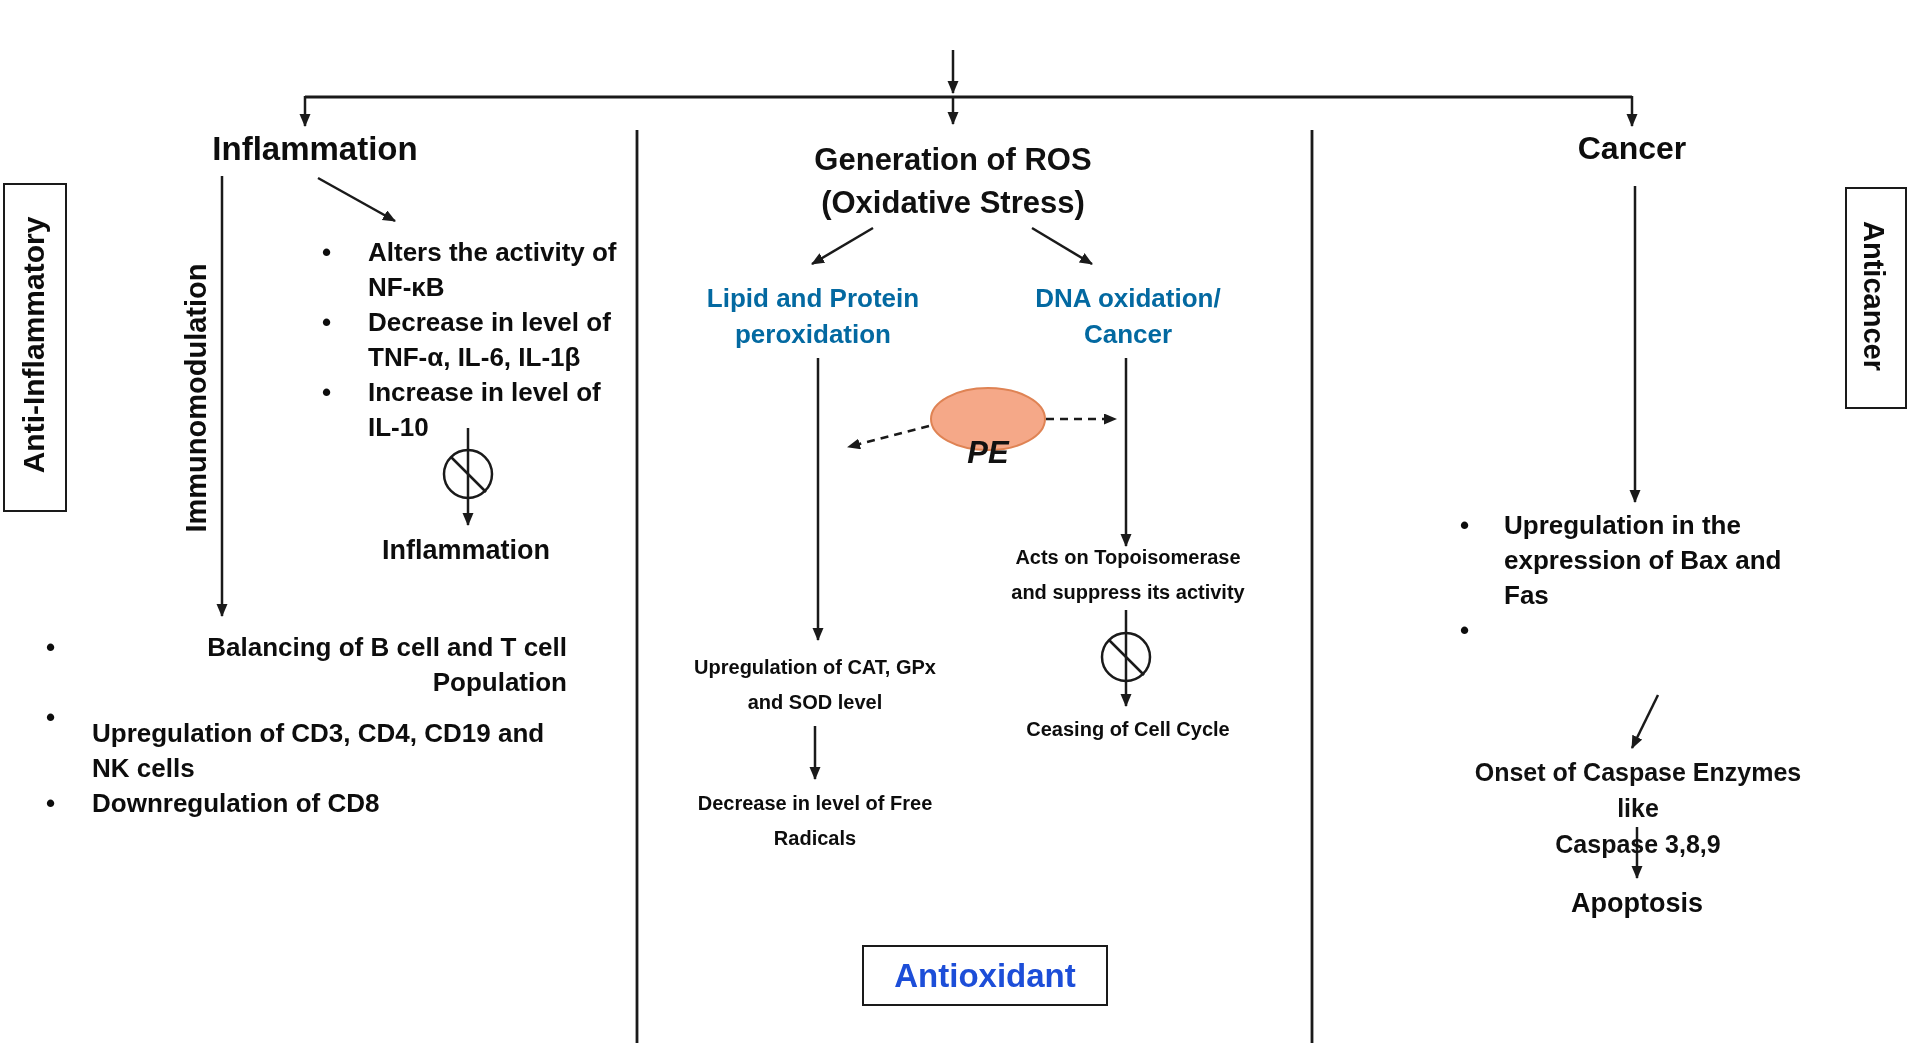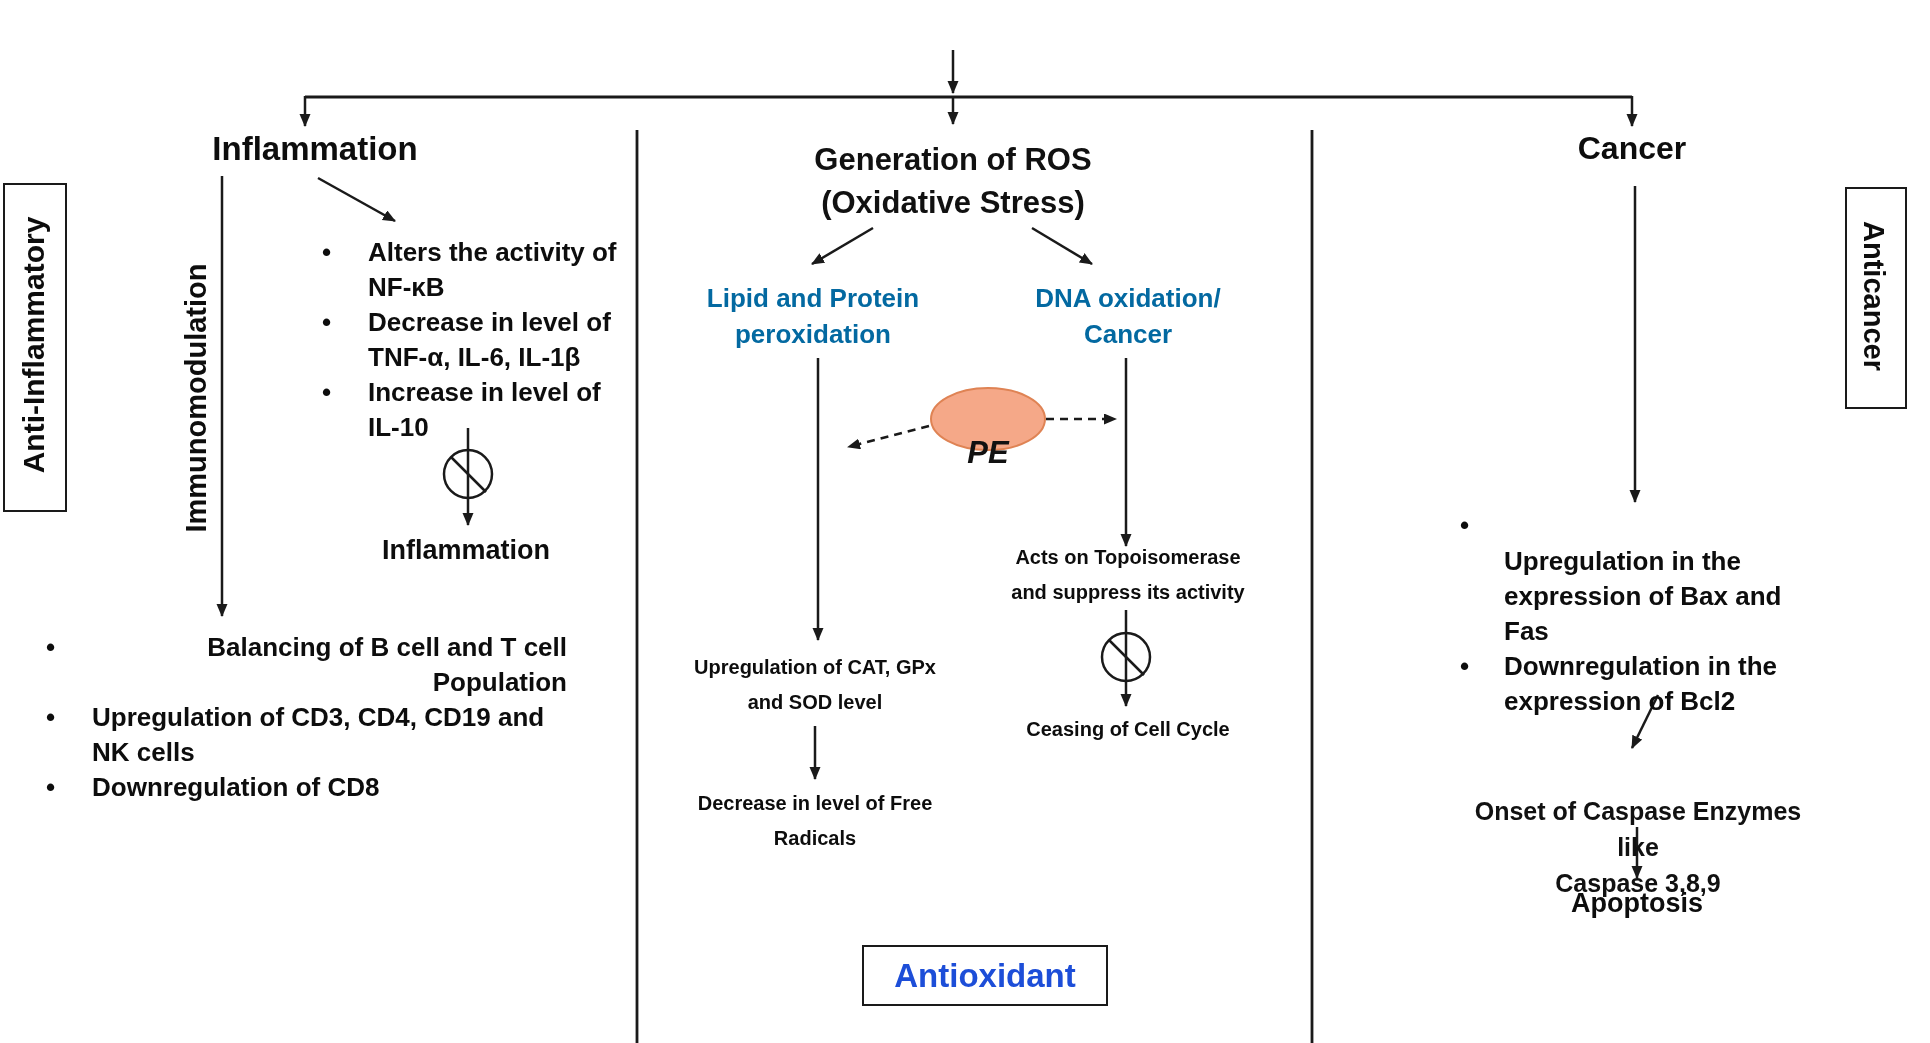--- a/index.html
+++ b/index.html
@@ -105,21 +105,21 @@
 
   <div class="abs small-node ctr" style="left:346px;top:533px;width:240px;font-size:27px;">Inflammation</div>
 
   <ul id="immune-list" class="blist abs" style="left:46px;top:630px;width:540px;">
     <li>
       <span class="blt">•</span>
       <span style="width:475px;text-align:right;">Balancing of B cell and T cell Population</span>
     </li>
     <li>
       <span class="blt">•</span>
-      <span style="width:475px;">Upregulation of CD3, CD4, CD19 and NK cells</span>
+      <span style="width:475px;margin-top:16px;">Upregulation of CD3, CD4, CD19 and NK cells</span>
     </li>
     <li>
       <span class="blt">•</span>
       <span style="width:475px;">Downregulation of CD8</span>
     </li>
   </ul>
 
   <div class="abs ctr" style="left:753px;top:138px;width:400px;font-size:31px;font-weight:bold;line-height:43px;">
     <div>Generation of ROS</div>
     <div>(Oxidative Stress)</div>
@@ -159,28 +159,27 @@
   </div>
 
   <div class="abs colhead ctr" style="left:1532px;top:130px;width:200px;font-size:32px;">Cancer</div>
 
   <div class="abs side-box" style="left:1845px;top:187px;width:58px;height:218px;"></div>
   <div class="abs vtext" style="left:1765px;top:276px;width:218px;height:40px;transform:rotate(90deg);font-size:29px;">Anticancer</div>
 
   <ul id="cancer-list" class="blist abs" style="left:1460px;top:508px;width:370px;">
     <li>
       <span class="blt">•</span>
-      <span style="width:315px;margin-top:36px;">Upregulation in the expression of Bax and Fas</span>
+      <span style="width:315px;">Upregulation in the expression of Bax and Fas</span>
     </li>
     <li>
       <span class="blt">•</span>
-      <span style="width:315px;">Downregulation in the expression of Bcl2</span>
     </li>
   </ul>
 
-  <div class="abs ctr" style="left:1457px;top:754px;width:362px;font-size:25px;font-weight:bold;line-height:36px;margin-top:39px;">
+  <div class="abs ctr" style="left:1457px;top:754px;width:362px;font-size:25px;font-weight:bold;line-height:36px;">
     <div>Onset of Caspase Enzymes like</div>
     <div>Caspase 3,8,9</div>
   </div>
 
   <div class="abs small-node ctr" style="left:1537px;top:886px;width:200px;font-size:27px;">Apoptosis</div>
 
 </div>
 
 </body></html>

